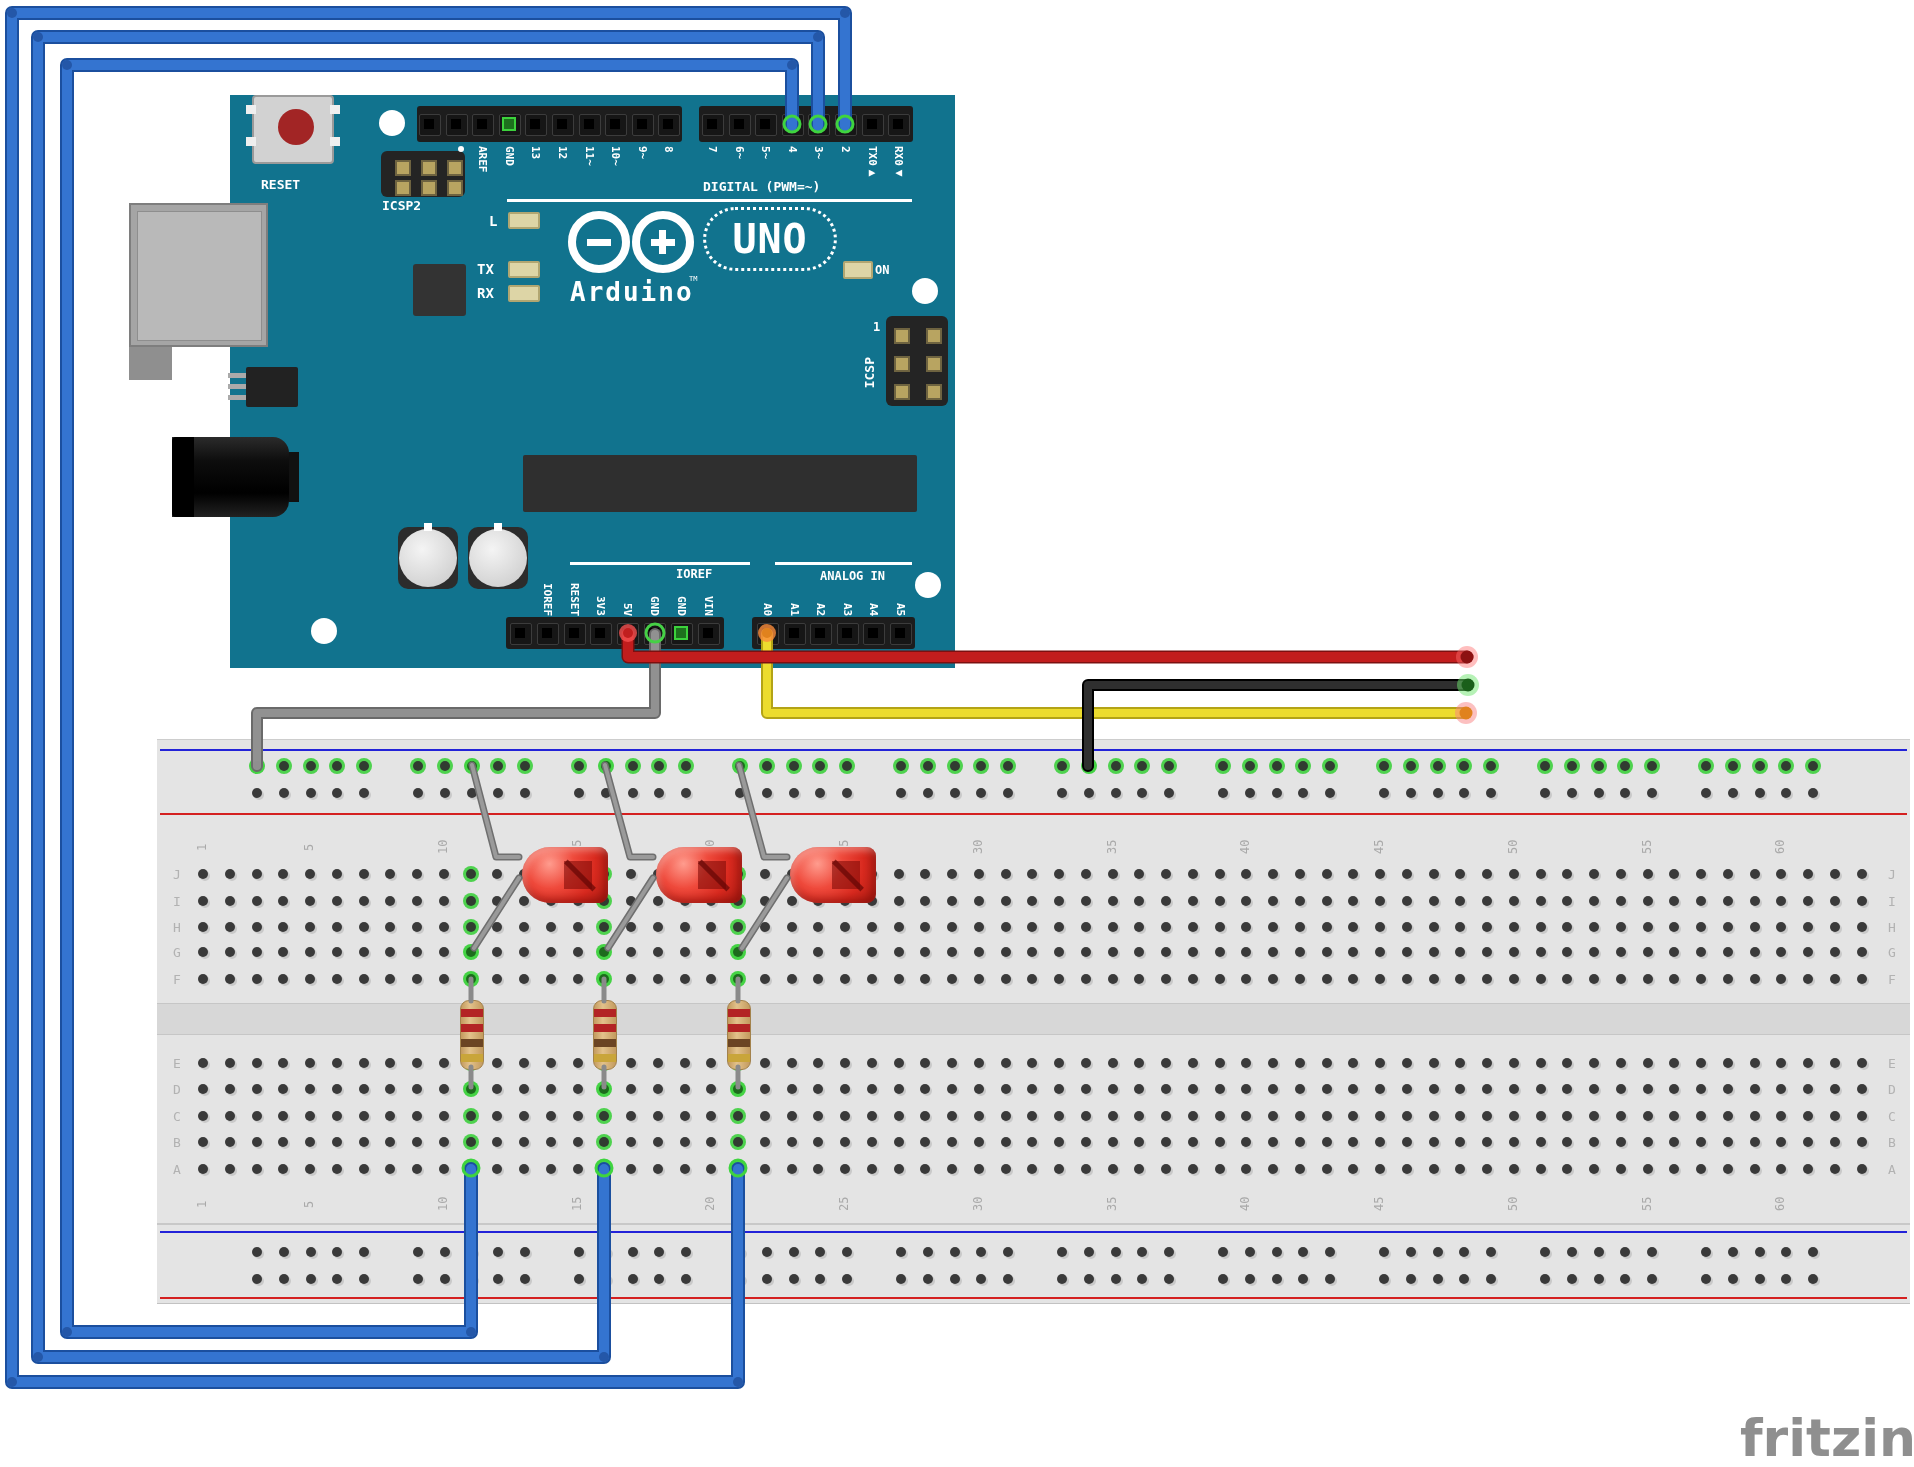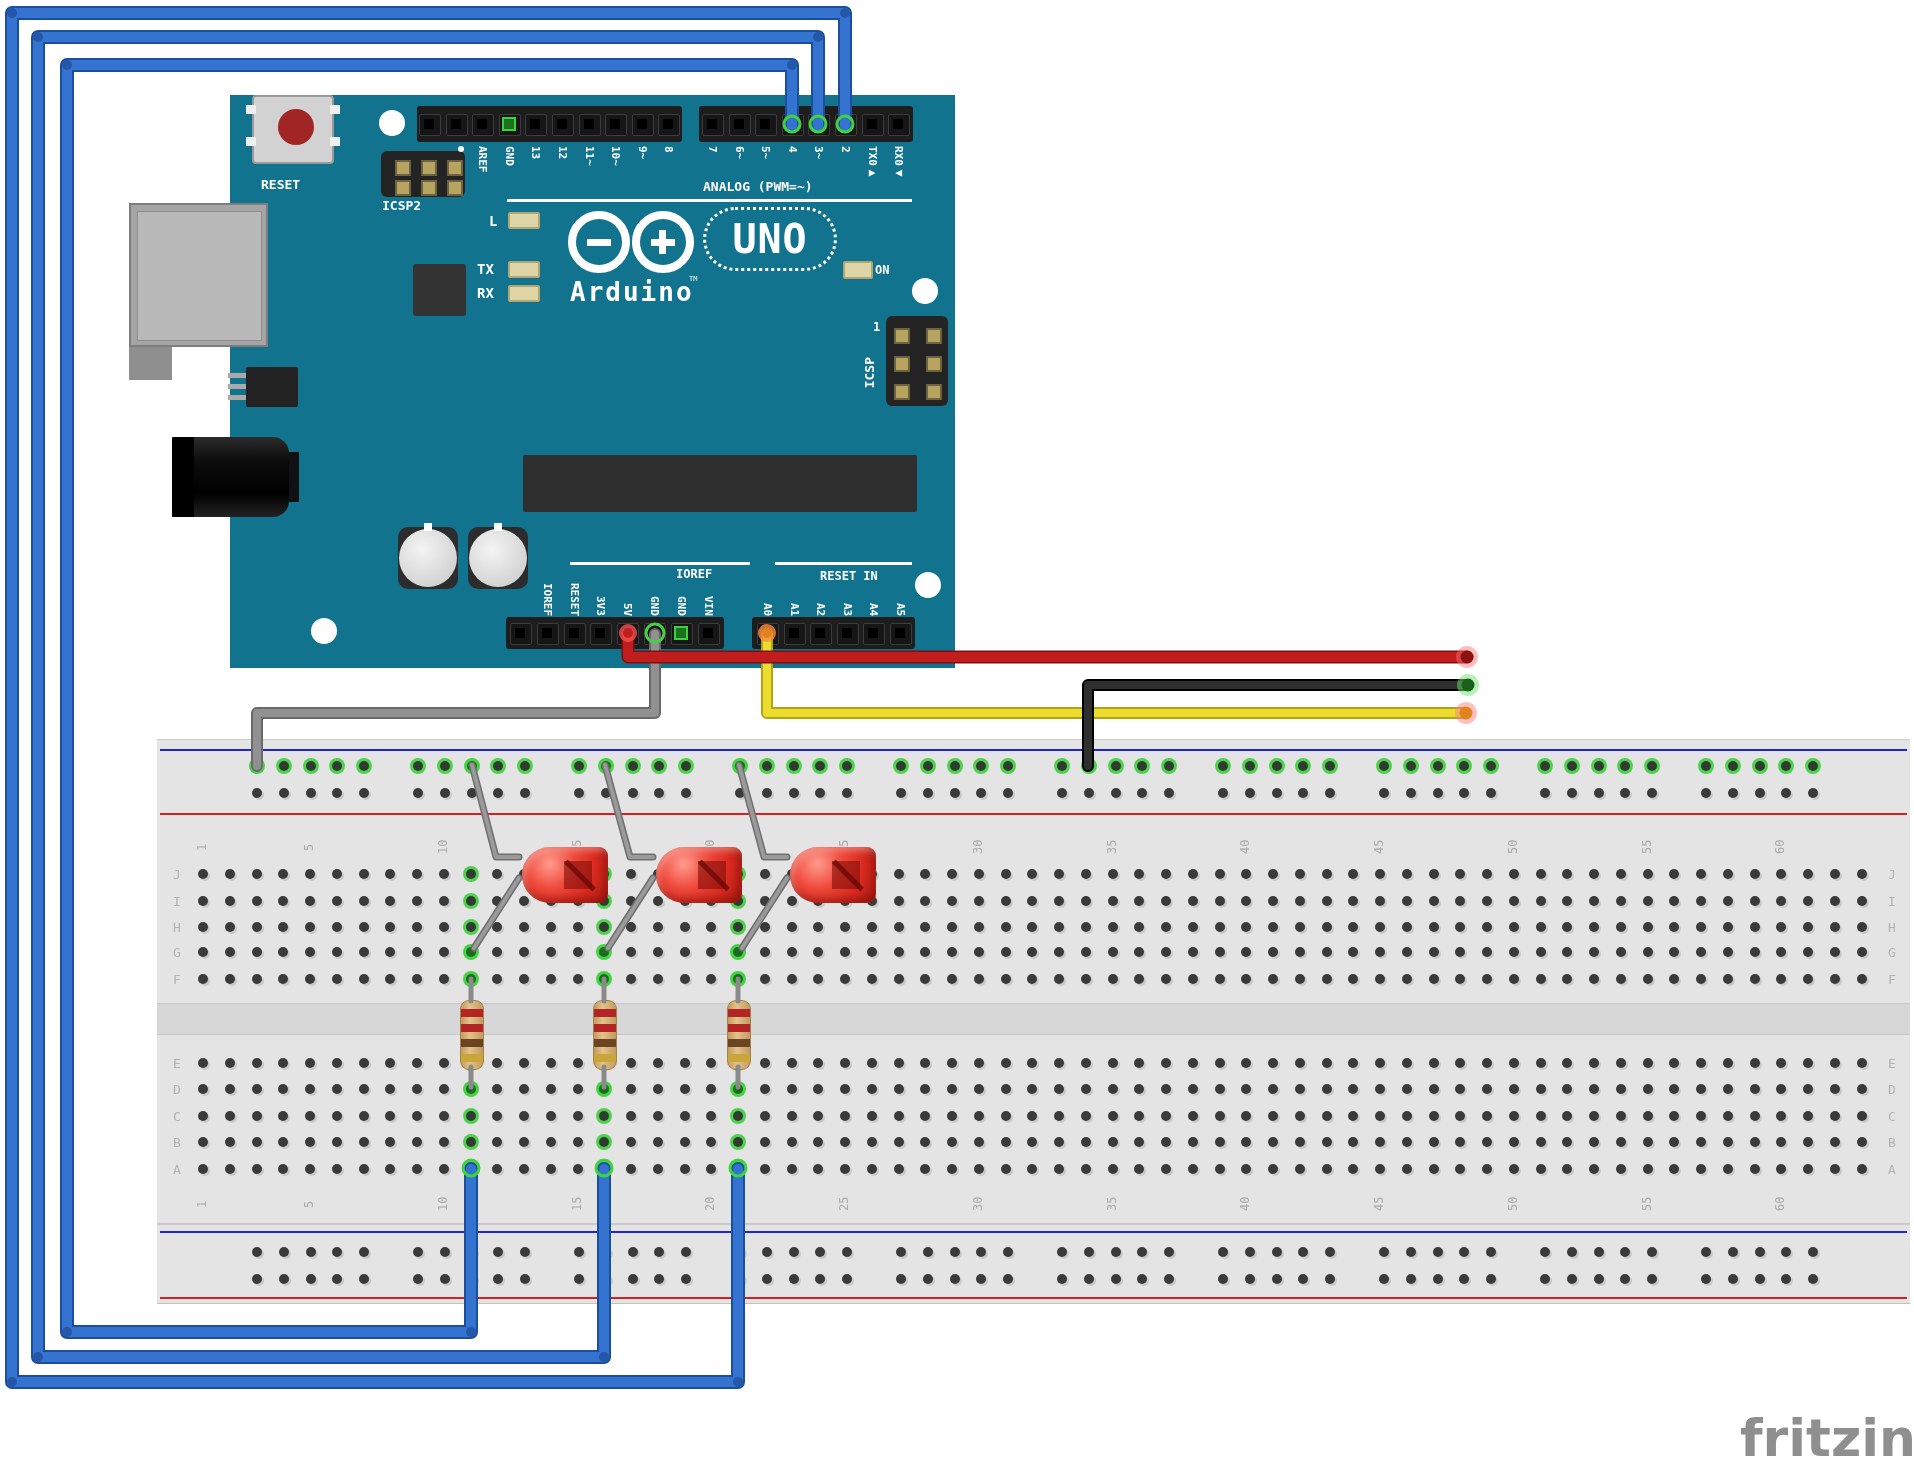--- a/index.html
+++ b/index.html
@@ -950,21 +950,21 @@
     <div class="silk" style="left:31px;top:82px;font-size:13px;font-weight:bold;">RESET</div>
 
     <div class="icspblock" style="left:151px;top:56px;width:84px;height:46px;"></div>
     <div class="silk" style="left:152px;top:103px;font-size:13px;font-weight:bold;">ICSP2</div>
     <div class="mhole" style="left:228px;top:51px;width:6px;height:6px;"></div>
 
     <div class="icspblock" style="left:656px;top:221px;width:62px;height:90px;"></div>
     <div class="silk" style="left:632px;top:262px;font-size:13px;font-weight:bold;writing-mode:vertical-rl;transform:rotate(180deg);">ICSP</div>
     <div class="silk" style="left:643px;top:225px;font-size:12px;font-weight:bold;">1</div>
 
-    <div class="silk" style="left:473px;top:84px;font-size:13px;font-weight:bold;">ANALOG (PWM=~)</div>
+    <div class="silk" style="left:473px;top:84px;font-size:13px;font-weight:bold;">DIGITAL (PWM=~)</div>
     <div class="whiteline" style="left:277px;top:104px;width:405px;"></div>
 
     <div class="abs" style="left:338px;top:116px;width:62px;height:62px;border:8px solid #fff;border-radius:50%;box-sizing:border-box;">
       <div class="abs" style="left:11px;top:20px;width:24px;height:7px;background:#fff;"></div>
     </div>
     <div class="abs" style="left:402px;top:116px;width:62px;height:62px;border:8px solid #fff;border-radius:50%;box-sizing:border-box;">
       <div class="abs" style="left:11px;top:20px;width:24px;height:7px;background:#fff;"></div>
       <div class="abs" style="left:19px;top:11px;width:7px;height:24px;background:#fff;"></div>
     </div>
     <div class="silk" style="left:340px;top:182px;font-size:26px;font-weight:bold;letter-spacing:2px;">Arduino</div>
@@ -994,21 +994,21 @@
       <div class="abs" style="left:26px;top:-4px;width:8px;height:8px;background:#fff;"></div>
     </div>
     <div class="abs" style="left:238px;top:432px;width:60px;height:62px;background:#2c2c2c;border-radius:10px;">
       <div class="abs" style="left:1px;top:2px;width:58px;height:58px;border-radius:50%;background:radial-gradient(circle at 40% 35%,#f4f4f4,#c7c7c7);"></div>
       <div class="abs" style="left:26px;top:-4px;width:8px;height:8px;background:#fff;"></div>
     </div>
 
     <div class="whiteline" style="left:340px;top:467px;width:180px;"></div>
     <div class="whiteline" style="left:545px;top:467px;width:137px;"></div>
     <div class="silk" style="left:446px;top:472px;font-size:12px;font-weight:bold;">IOREF</div>
-    <div class="silk" style="left:590px;top:474px;font-size:12px;font-weight:bold;">RESET IN</div>
+    <div class="silk" style="left:590px;top:474px;font-size:12px;font-weight:bold;">ANALOG IN</div>
 
     <div class="mhole" style="left:149px;top:15px;width:26px;height:26px;"></div>
     <div class="mhole" style="left:682px;top:183px;width:26px;height:26px;"></div>
     <div class="mhole" style="left:685px;top:477px;width:26px;height:26px;"></div>
     <div class="mhole" style="left:81px;top:523px;width:26px;height:26px;"></div>
   <div class="pinstrip" style="left: 187px; top: 11px; width: 265px; height: 36px;"></div>
       <div class="pin" style="left: 189px; top: 19px;">
         <i></i>
       </div>
       <div class="pin" style="left: 215.6px; top: 19px;">

